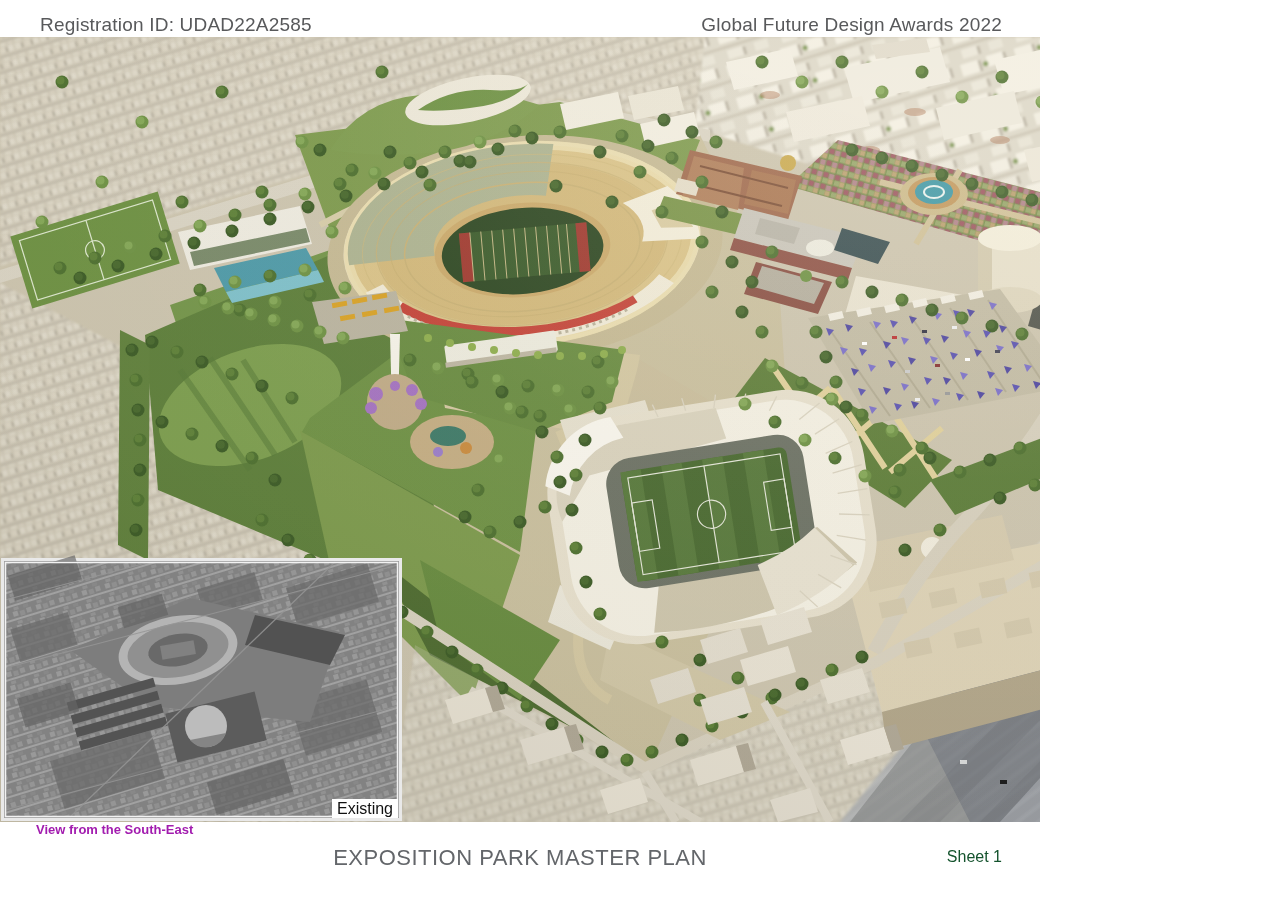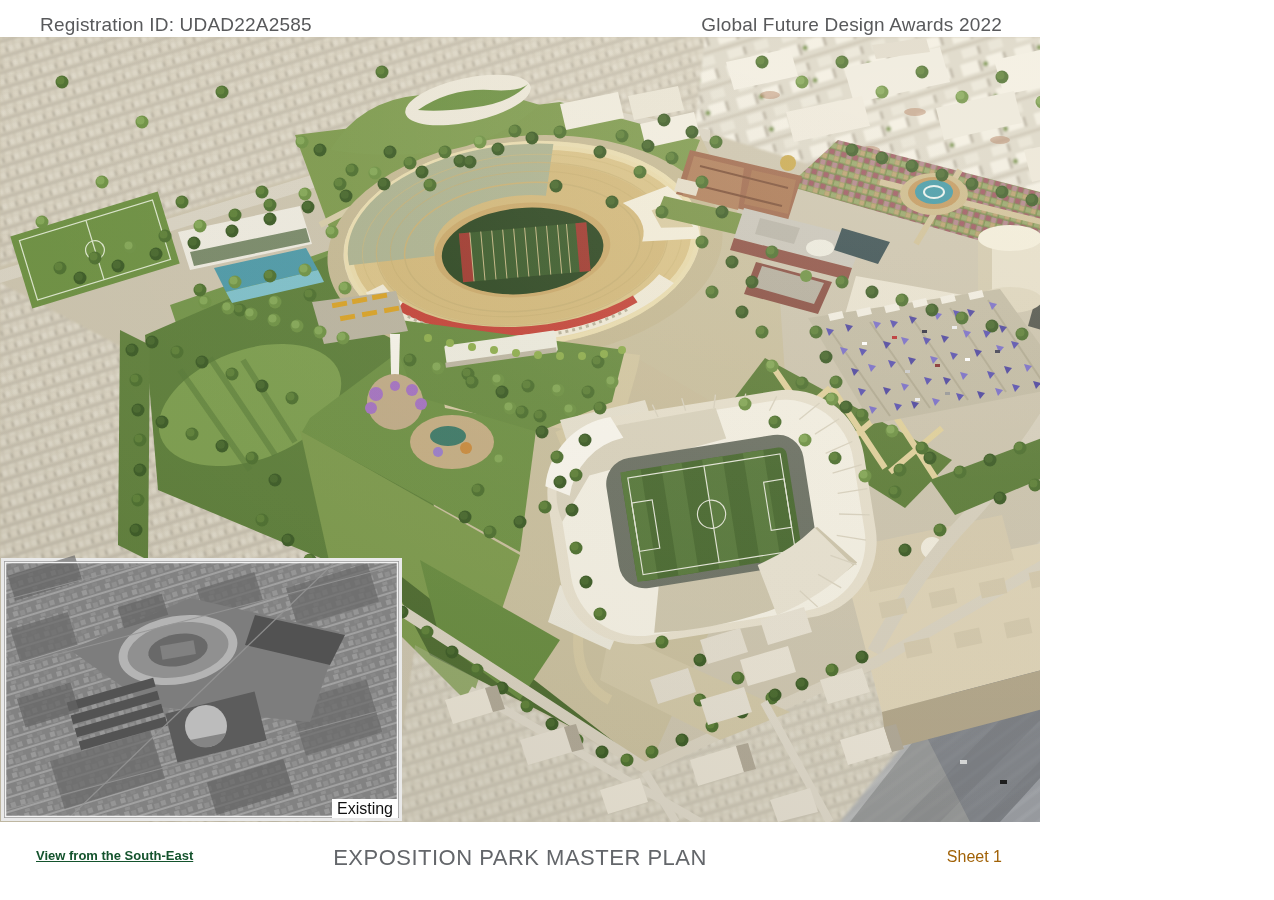--- a/index.html
+++ b/index.html
@@ -1,22 +1,22 @@
 <!DOCTYPE html>
 <html><head>
 <meta charset="utf-8">
 <style>
   html,body{margin:0;padding:0;background:#fff;}
   .page{position:relative;width:1040px;height:900px;background:#fff;overflow:hidden;
         font-family:"Liberation Sans", sans-serif;}
   .hdr{position:absolute;top:14px;font-size:19px;color:#58595b;letter-spacing:0.2px;}
   .ftr-title{position:absolute;top:845px;width:100%;text-align:center;font-size:22px;
              color:#63666a;letter-spacing:0.5px;}
-  .ftr-sheet{position:absolute;top:848px;right:38px;font-size:16px;color:#a16207;}
-  .ftr-view{position:absolute;top:848px;left:36px;font-size:13px;color:#14532d;font-weight:bold;text-decoration:underline;}
+  .ftr-sheet{position:absolute;top:848px;right:38px;font-size:16px;color:#14532d;}
+  .ftr-view{position:absolute;top:822px;left:36px;font-size:13px;color:#a21caf;font-weight:bold;}
   svg{position:absolute;left:0;top:0;}
 </style>
 </head>
 <body>
 <div class="page">
 
 <div class="hdr" style="left:40px;">Registration ID: UDAD22A2585</div>
 
 <div class="hdr" style="right:38px;text-align:right;">Global Future Design Awards 2022</div>
 

